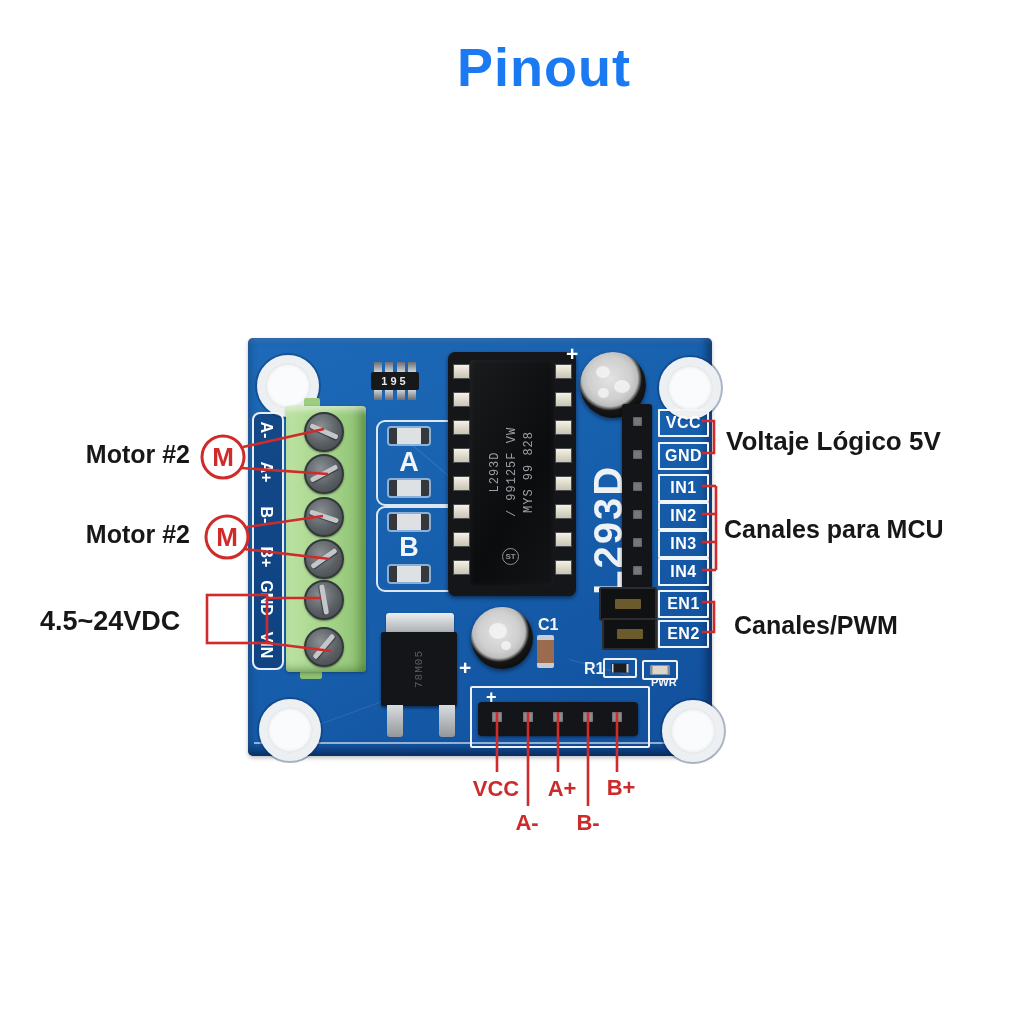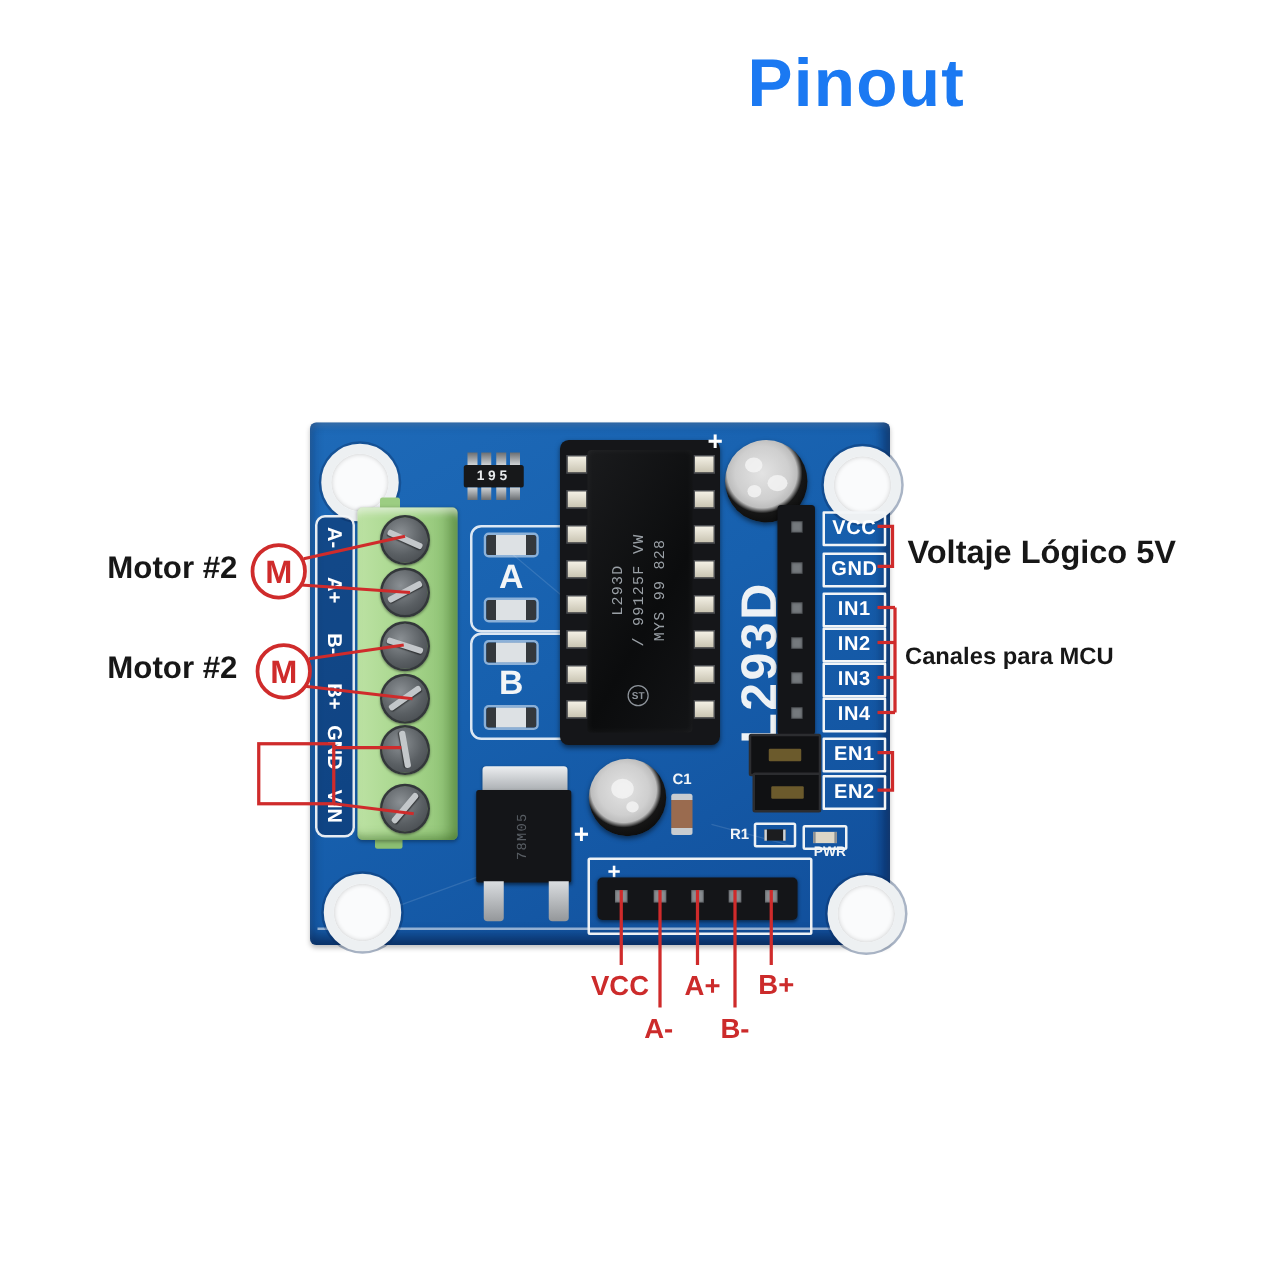--- a/index.html
+++ b/index.html
@@ -1,28 +1,28 @@
 <!DOCTYPE html>
 <html><head>
 <meta charset="utf-8">
 <style>
   html,body{margin:0;padding:0;background:#fff;}
   .stage{position:relative;width:1024px;height:1024px;background:#ffffff;overflow:hidden;
          font-family:"Liberation Sans",sans-serif;}
   .abs{position:absolute;}
 
   
-  .title{left:292px;top:36px;width:480px;text-align:right;font-size:54px;font-weight:bold;
+  .title{left:304px;top:36px;width:480px;text-align:center;font-size:54px;font-weight:bold;
          color:#1b79f2;letter-spacing:1px;}
   .lbl-black{color:#171717;font-weight:bold;}
   .motor1{left:58px;top:440px;width:132px;text-align:right;font-size:25px;}
   .motor2{left:58px;top:520px;width:132px;text-align:right;font-size:25px;}
   .vdc{left:40px;top:606px;width:156px;text-align:left;font-size:27px;}
   .r-logic{left:726px;top:426px;font-size:26px;}
-  .r-mcu{left:724px;top:515px;font-size:19px;}
+  .r-mcu{left:724px;top:515px;font-size:25px;}
   .r-pwm{left:734px;top:611px;font-size:25px;}
   .pin-red{color:#cc2b2b;font-weight:bold;font-size:22px;width:60px;text-align:center;}
   .caption{left:320px;top:854px;width:500px;text-align:center;font-size:27px;font-weight:bold;color:#171717;}
 
   
   .board{left:248px;top:338px;width:464px;height:418px;border-radius:5px;
          background:linear-gradient(150deg,#1e6ab8 0%,#1760ae 45%,#114e9a 100%);
          box-shadow:inset 0 -7px 10px rgba(2,10,40,.45), inset -6px 0 9px rgba(2,10,40,.3),
                     inset 0 3px 4px rgba(255,255,255,.15), 0 2px 4px rgba(0,0,0,.25);}
   .hole{width:46px;height:46px;border-radius:50%;border:8px solid #edf0f2;background:#fafbfc;
@@ -107,21 +107,21 @@
   .regleg{width:16px;height:32px;background:linear-gradient(#dadde0,#94979a);border-radius:0 0 3px 3px;top:367px;}
 
   
   .smdcap{left:289px;top:297px;width:17px;height:33px;border-radius:2px;
           background:linear-gradient(180deg,#c8ccd0 0 16%,#9a6b4f 16% 84%,#c8ccd0 84% 100%);}
   .smdframe{height:16px;border:2px solid #eef2f5;border-radius:2px;}
   .smdr{position:absolute;left:50%;top:50%;transform:translate(-50%,-50%);width:17px;height:9px;
         background:#1c1d1f;box-shadow:inset 2px 0 0 #cfd3d6, inset -2px 0 0 #cfd3d6;}
   .smdled{position:absolute;left:50%;top:50%;transform:translate(-50%,-50%);width:19px;height:9px;
           background:#ddd6c6;box-shadow:inset 2px 0 0 #8a8e92, inset -2px 0 0 #8a8e92;}
-  .whitesm{color:#f2f5f7;font-weight:bold;font-size:12px;}
+  .whitesm{color:#f2f5f7;font-weight:bold;font-size:16px;}
 
   
   .bheadframe{left:222px;top:348px;width:176px;height:58px;border:2px solid #eef2f5;border-radius:2px;}
   .bheader{left:230px;top:364px;width:160px;height:34px;background:#141518;border-radius:4px;
            box-shadow:0 1px 3px rgba(0,0,0,.5);}
   .bpin{width:10px;height:10px;background:#8a8e92;top:374px;box-shadow:inset 0 0 2px #3a3d40;}
 
   svg.overlay{position:absolute;left:0;top:0;pointer-events:none;}
 </style>
 </head>
@@ -322,23 +322,25 @@
       <line x1="617" y1="712" x2="617" y2="772"></line>
     </g>
     <g fill="#cf2b2b" font-family="Liberation Sans, sans-serif" font-weight="bold" font-size="26" text-anchor="middle">
       <text x="223" y="466">M</text>
       <text x="227" y="546">M</text>
     </g>
   </svg>
 
   <div class="abs lbl-black motor1">Motor #2</div>
   <div class="abs lbl-black motor2">Motor #2</div>
+  <div class="abs lbl-black vdc">4.5~24VDC</div>
 
   <div class="abs lbl-black r-logic">Voltaje Lógico 5V</div>
   <div class="abs lbl-black r-mcu">Canales para MCU</div>
+  <div class="abs lbl-black r-pwm">Canales/PWM</div>
 
   <div class="abs pin-red" style="left:466px;top:776px;">VCC</div>
   <div class="abs pin-red" style="left:532px;top:776px;">A+</div>
   <div class="abs pin-red" style="left:591px;top:775px;">B+</div>
   <div class="abs pin-red" style="left:497px;top:810px;">A-</div>
   <div class="abs pin-red" style="left:558px;top:810px;">B-</div>
 
 
 </div>
 

